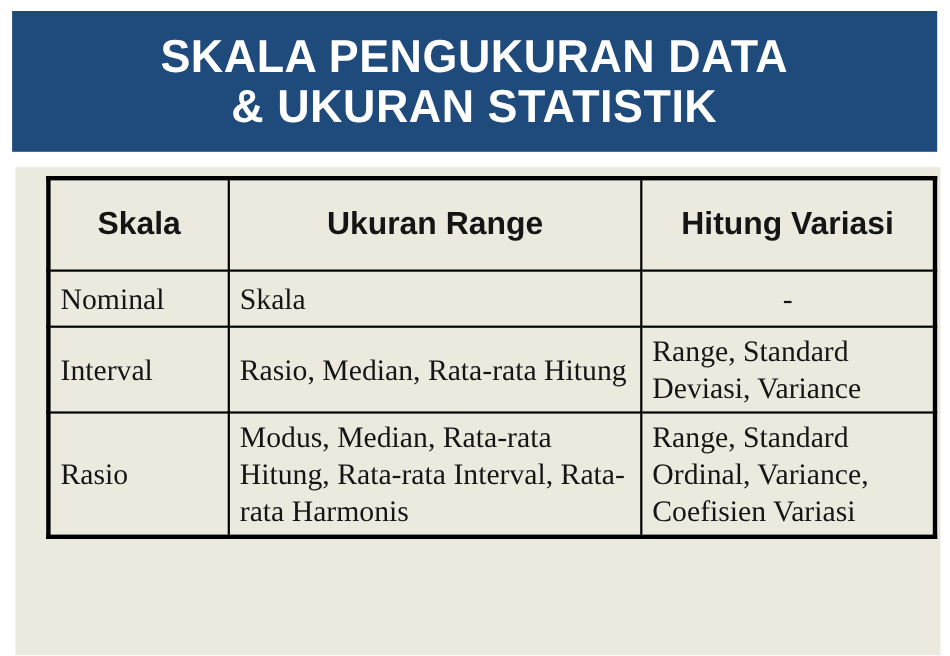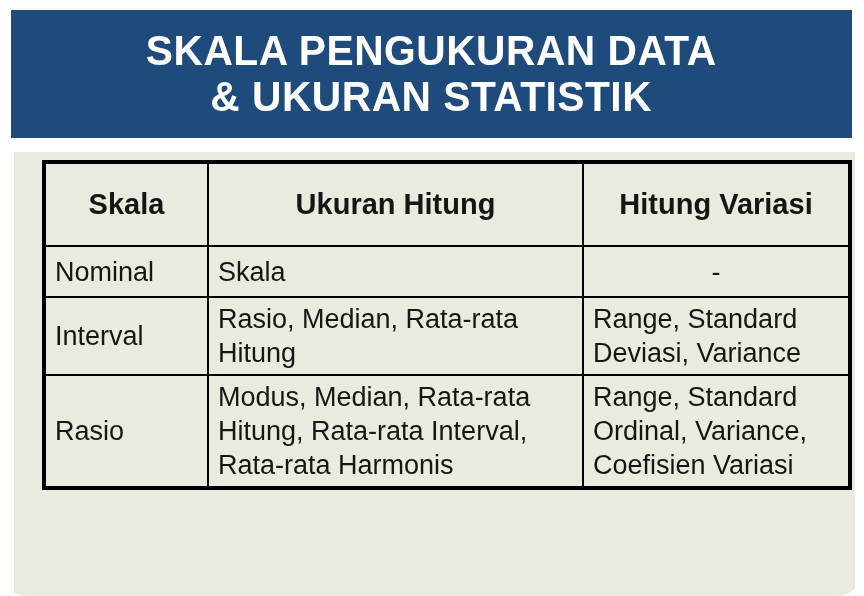--- a/index.html
+++ b/index.html
@@ -7,21 +7,20 @@
     padding: 0;
     background: #ffffff;
     font-family: "Liberation Sans", sans-serif;
   }
   .slide {
     position: relative;
     width: 864px;
     height: 596px;
     background: #ffffff;
     overflow: hidden;
-    border-radius: 27px;
   }
   .banner {
     position: absolute;
     left: 11px;
     top: 10px;
     width: 841px;
     height: 128px;
     background: var(--banner-bg, #1f4a7c);
     display: flex;
     align-items: center;
@@ -65,20 +64,21 @@
     text-align: center;
     vertical-align: middle;
     padding: 4px 8px;
   }
   table.stat-table td {
     font-size: 27px;
     line-height: 34px;
     vertical-align: middle;
     text-align: left;
     padding: 4px 9px;
+    font-family: Liberation Serif, serif;
   }
   table.stat-table td.center {
     text-align: center;
   }
   thead tr            { height: 84px; }
   tbody tr:nth-child(1) { height: 51px; }
   tbody tr:nth-child(2) { height: 48px; }
   tbody tr:nth-child(3) { height: 88px; }
   tbody tr:nth-child(4) { height: 146px; }
   col.c0 { width: 164px; }
@@ -100,21 +100,21 @@
   <div class="panel">
     <table class="stat-table">
       <colgroup>
         <col class="c0">
           <col class="c1">
           <col class="c2">
       </colgroup>
       <thead>
         <tr>
           <th>Skala</th>
-          <th>Ukuran Hitung</th>
+          <th>Ukuran Range</th>
           <th>Hitung Variasi</th>
         </tr>
       </thead>
       <tbody>
           <tr>
             <td class="col-0">Nominal</td>
             <td class="col-1">Skala</td>
             <td class="col-2 center">-</td>
           </tr>
           <tr>

